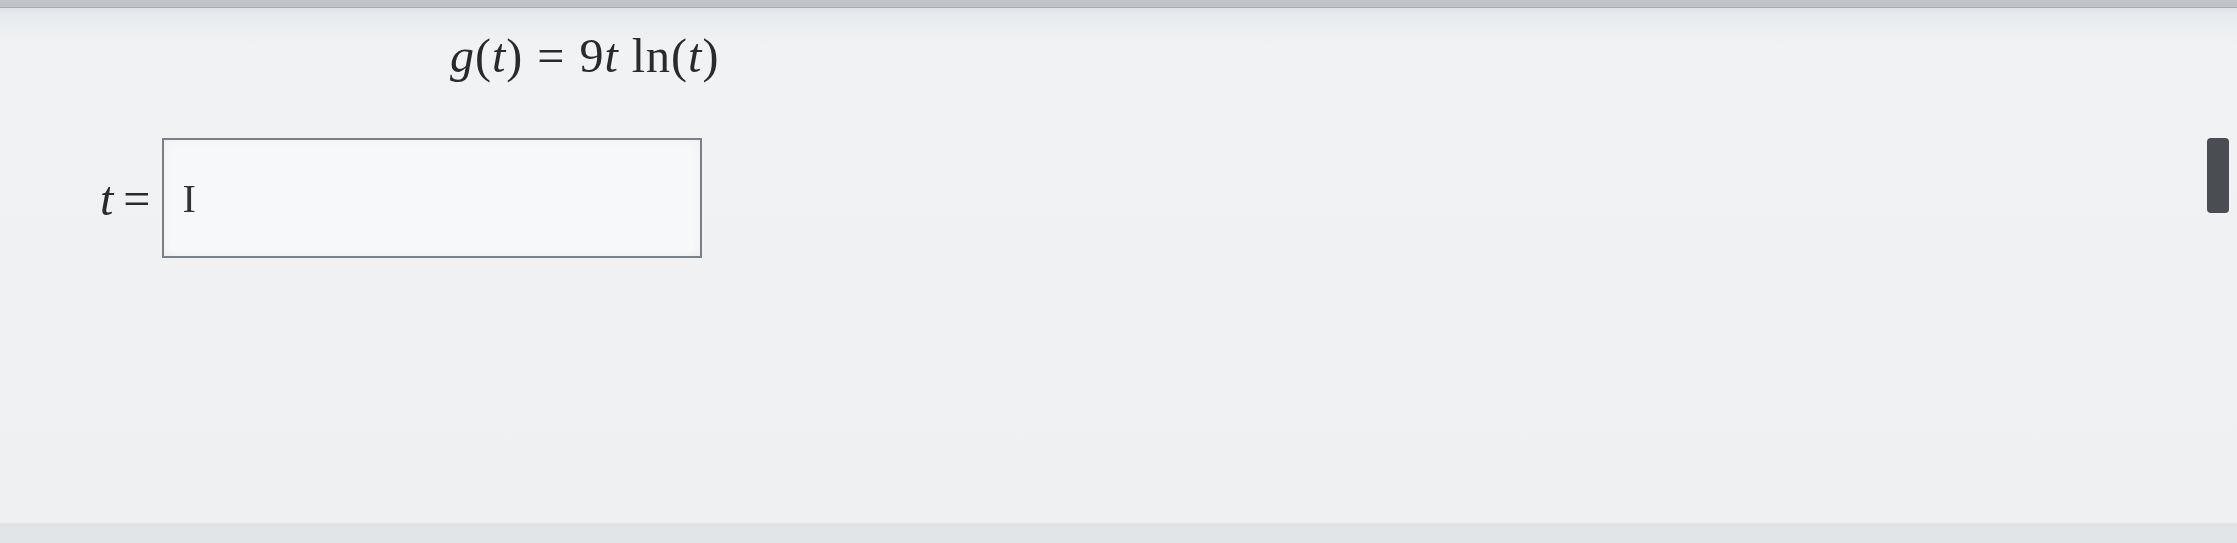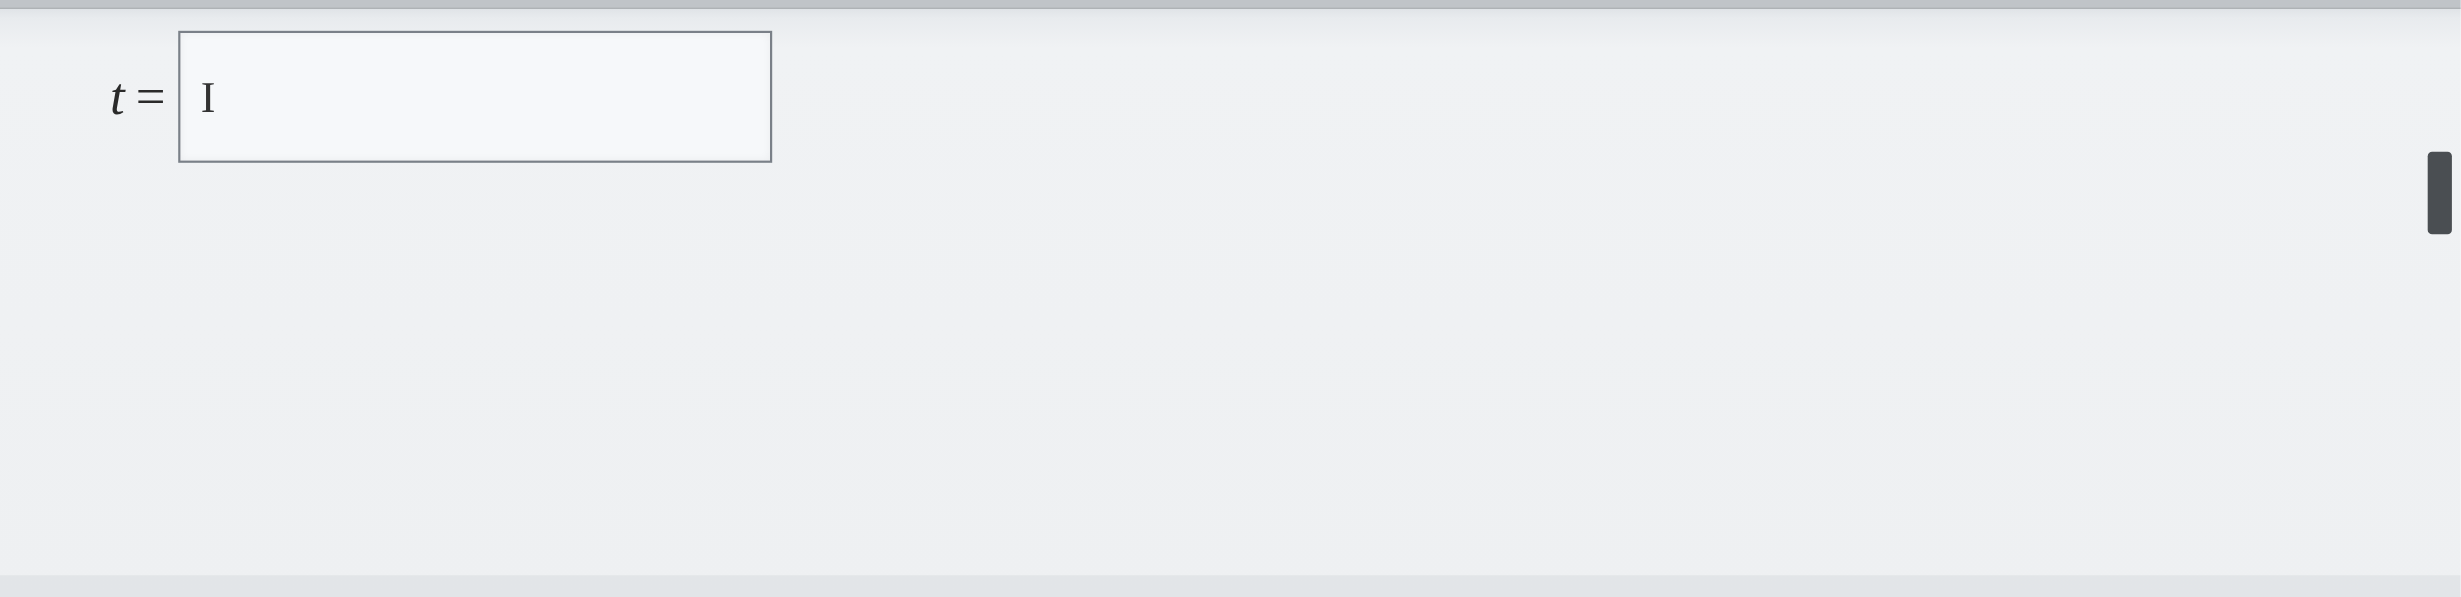--- a/index.html
+++ b/index.html
@@ -100,20 +100,23 @@
     }
   </style>
 </head>
 <body>
 
 <div class="top-edge"></div>
 
 <div class="content-area">
 
 
+  <div class="formula">
+    <span class="fn">g</span><span class="paren">(</span><span class="fn">t</span><span class="paren">)</span><span class="op">=</span><span style="font-style:normal">9</span><span class="fn">t</span><span style="font-style:normal"> </span><span style="font-style:normal">ln</span><span class="paren">(</span><span class="fn">t</span><span class="paren">)</span>
+  </div>
 
   <div class="answer-row">
     <div class="answer-label">
       <span>t</span><span class="eq">=</span>
     </div>
     <input type="text" class="answer-input" value="I" style="">
   </div>
 
   <div class="scrollbar-thumb"></div>
 

